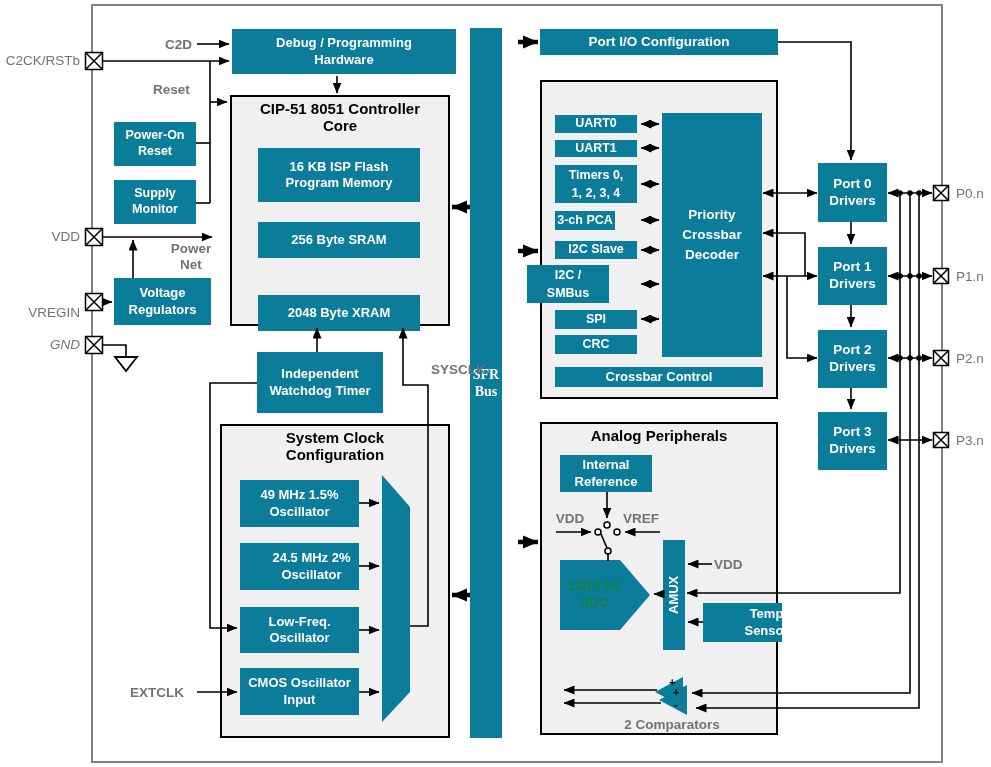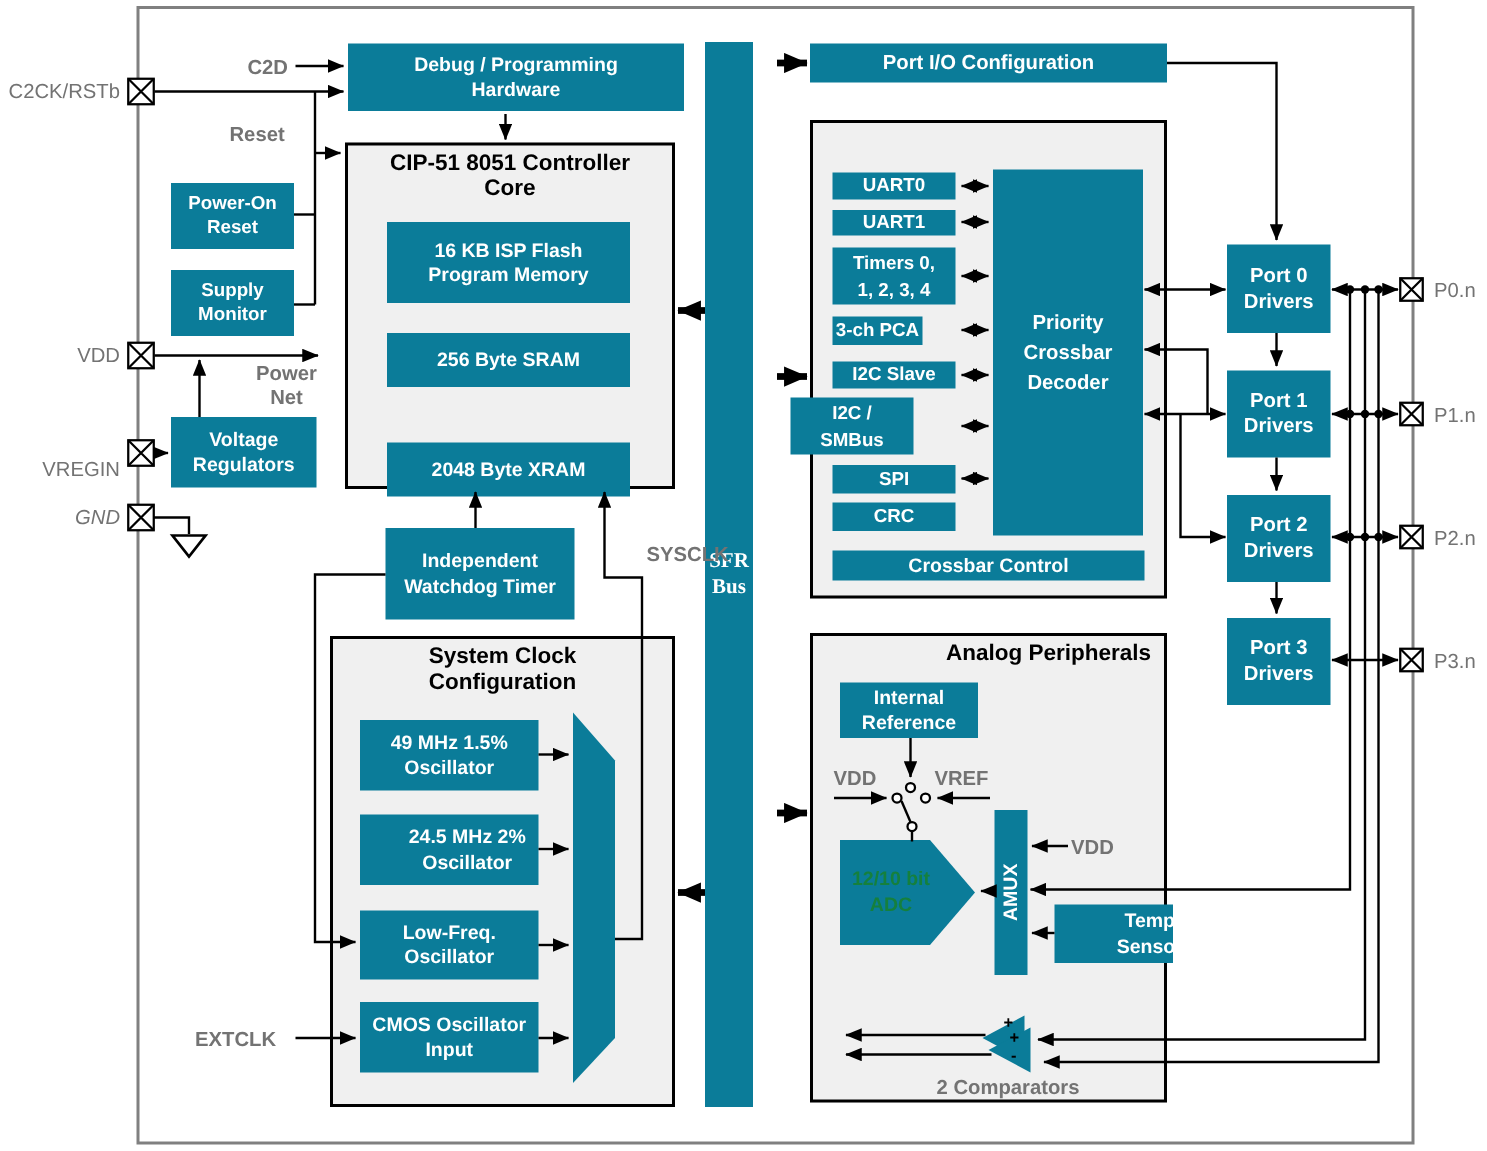--- a/index.html
+++ b/index.html
@@ -37,21 +37,21 @@
 
   <div class="panel" style="left:230px;top:95px;width:220px;height:231px;"></div>
   <div class="panel" style="left:220px;top:424px;width:230px;height:314px;"></div>
   <div class="panel" style="left:540px;top:80px;width:238px;height:319px;"></div>
   <div class="panel" style="left:540px;top:422px;width:238px;height:313px;"></div>
 
   <div class="title" style="left:230px;top:100px;width:220px;">CIP-51 8051 Controller
 Core</div>
   <div class="title" style="left:220px;top:429px;width:230px;">System Clock
 Configuration</div>
-  <div class="title" style="left:540px;top:427px;width:238px;margin-left:40px;">Analog Peripherals</div>
+  <div class="title" style="left:540px;top:427px;width:238px;">Analog Peripherals</div>
 
   <div class="blk" style="left:232px;top:29px;width:224px;height:45px;">Debug / Programming
 Hardware</div>
   <div class="blk" style="left:114px;top:122px;width:82px;height:44px;font-size:12.5px;">Power-On
 Reset</div>
   <div class="blk" style="left:114px;top:180px;width:82px;height:44px;font-size:12.5px;">Supply
 Monitor</div>
   <div class="blk" style="left:114px;top:278px;width:97px;height:47px;">Voltage
 Regulators</div>
   <div class="blk" style="left:258px;top:148px;width:162px;height:54px;">16 KB ISP Flash

